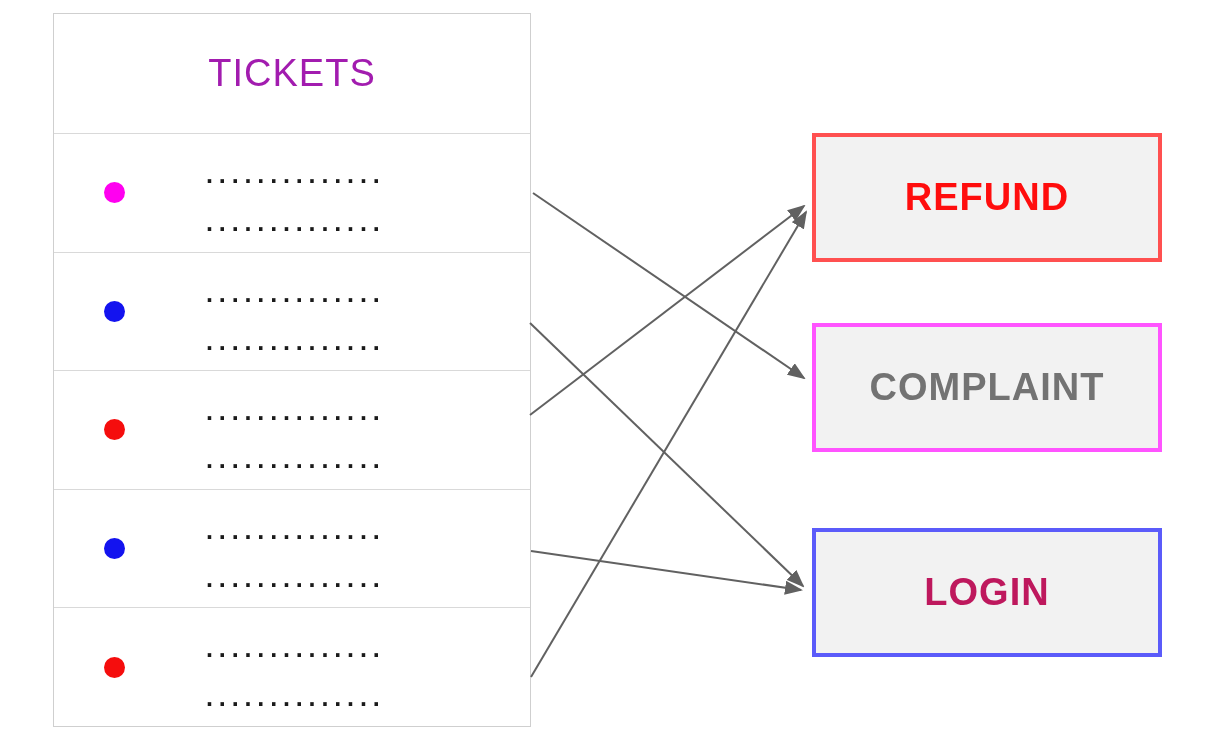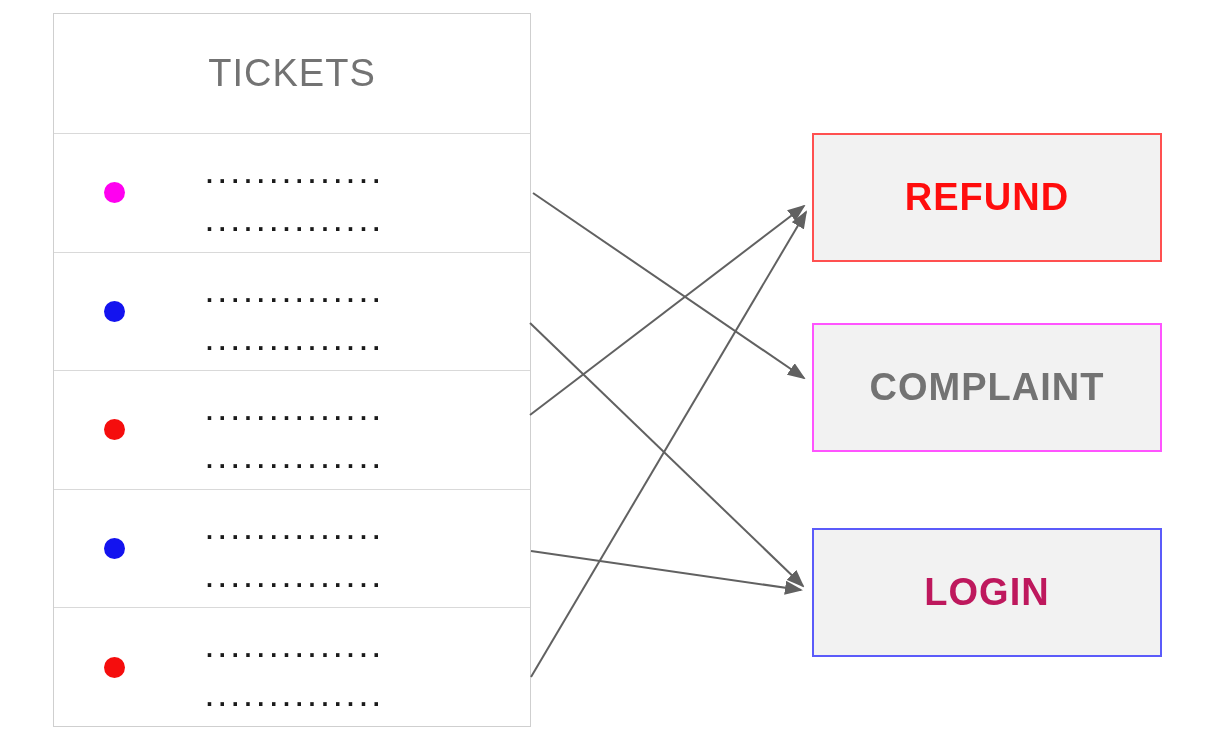--- a/index.html
+++ b/index.html
@@ -19,21 +19,21 @@
     background:#ffffff;
     display:flex;flex-direction:column;
   }
   .panel-header{
     height:119px;flex:none;
     border-bottom:1px solid #d9d9d9;
     display:flex;align-items:center;justify-content:center;
   }
   .panel-title{
     font-size:38px;
-    color:#737373;
+    color:#a21caf;
     letter-spacing:1px;
   }
   .ticket-row{
     position:relative;
     flex:1 1 0;
     border-bottom:1px solid #d9d9d9;
   }
   .ticket-row:last-child{border-bottom:none;}
   .dot{
     position:absolute;
@@ -54,21 +54,21 @@
     white-space:nowrap;
     line-height:1;
   }
   .dotline.l1{top:40%;}
   .dotline.l2{top:81%;}
   
   .category-box{
     position:absolute;
     left:812px;width:350px;height:129px;
     box-sizing:border-box;
-    border:2px solid #0369a1;
+    border:4px solid #0369a1;
     background:#f2f2f2;
     display:flex;align-items:center;justify-content:center;
   }
   .category-label{
     font-weight:bold;
     font-size:38px;
     letter-spacing:1px;
   }
   .box-0{top:133px;}
   .box-1{top:323px;}

